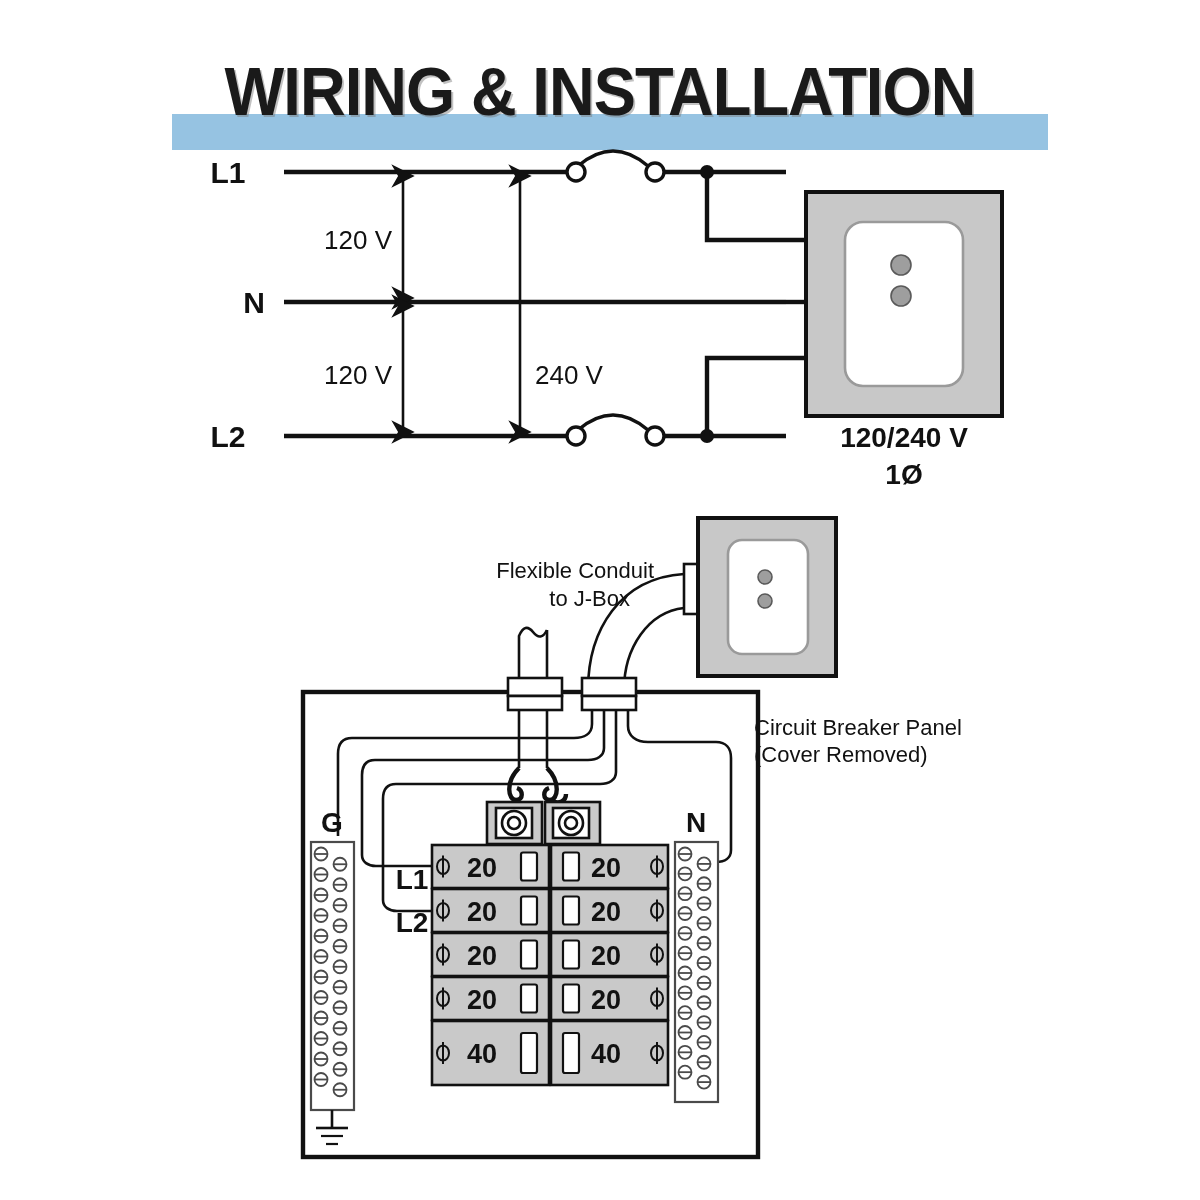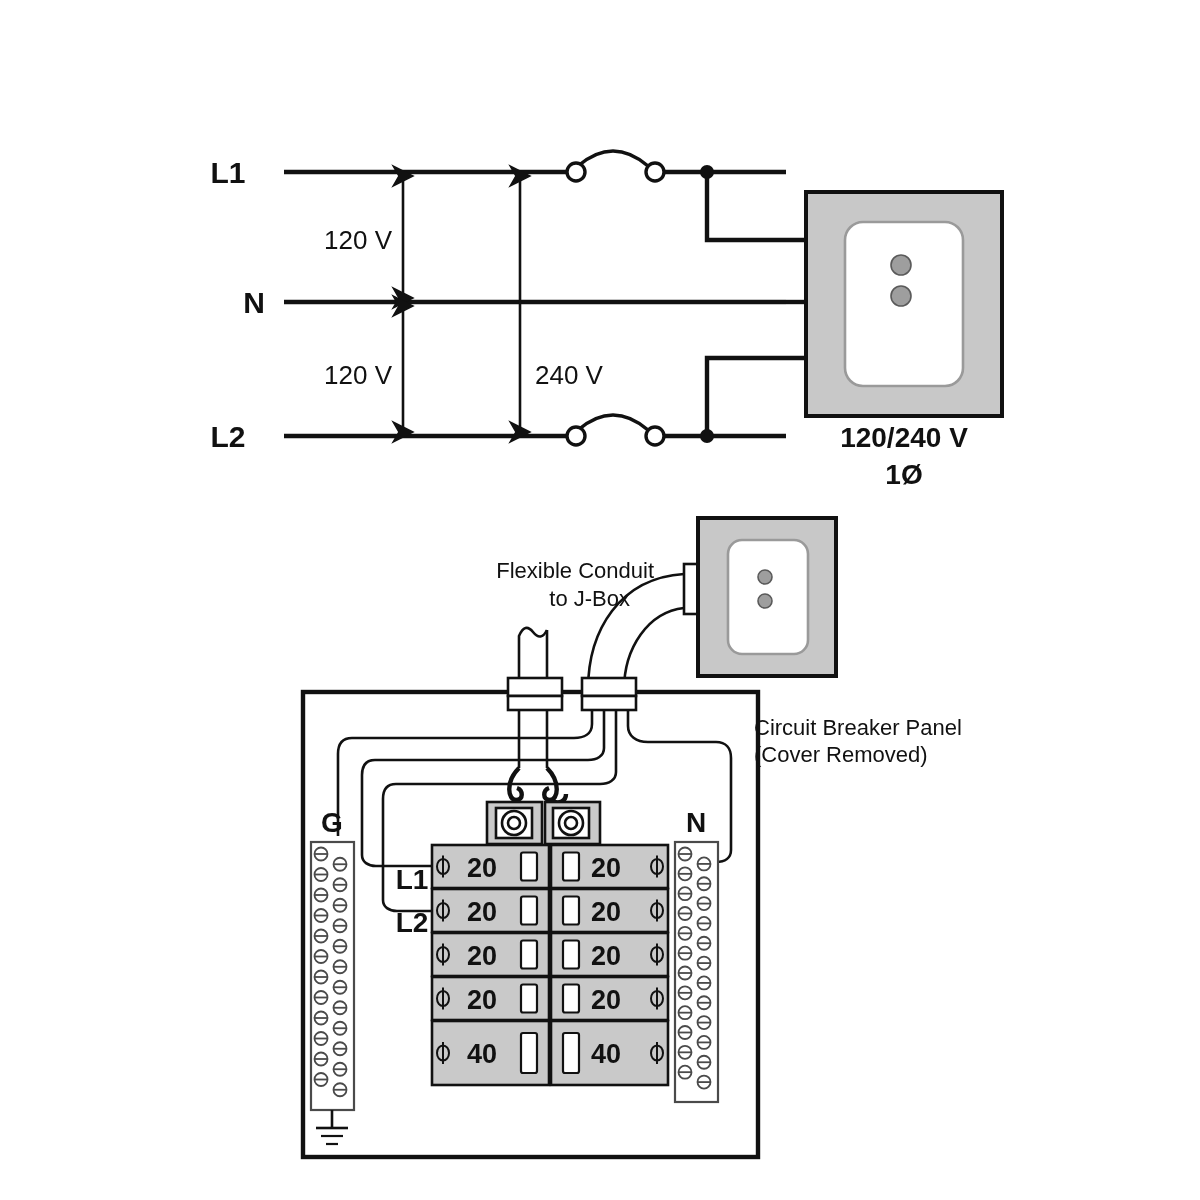--- a/index.html
+++ b/index.html
@@ -101,20 +101,24 @@
   .whitebox { fill: #ffffff; stroke: #111111; stroke-width: 2.6; }
   .busbar { fill: #ffffff; stroke: #4a4a4a; stroke-width: 2.2; }
   .screw { fill: #ffffff; stroke: #4a4a4a; stroke-width: 1.8; }
   .screwline { stroke: #4a4a4a; stroke-width: 1.8; }
 </style>
 </head>
 <body>
 
 <div id="root">
 
+  <div class="title-wrap">
+    <div class="title-bar"></div>
+    <div class="title-text">WIRING &amp; INSTALLATION</div>
+  </div>
 
   <svg class="diagram" viewBox="0 0 1200 1200">
 
     <g>
 
       <line class="wire w4" x1="284" y1="172" x2="566" y2="172"></line>
       <path class="wire w3" d="M 578 166 Q 613 136 648 166"></path>
       <circle class="opencirc" cx="576" cy="172" r="9"></circle>
       <circle class="opencirc" cx="655" cy="172" r="9"></circle>
       <line class="wire w4" x1="664" y1="172" x2="786" y2="172"></line>

